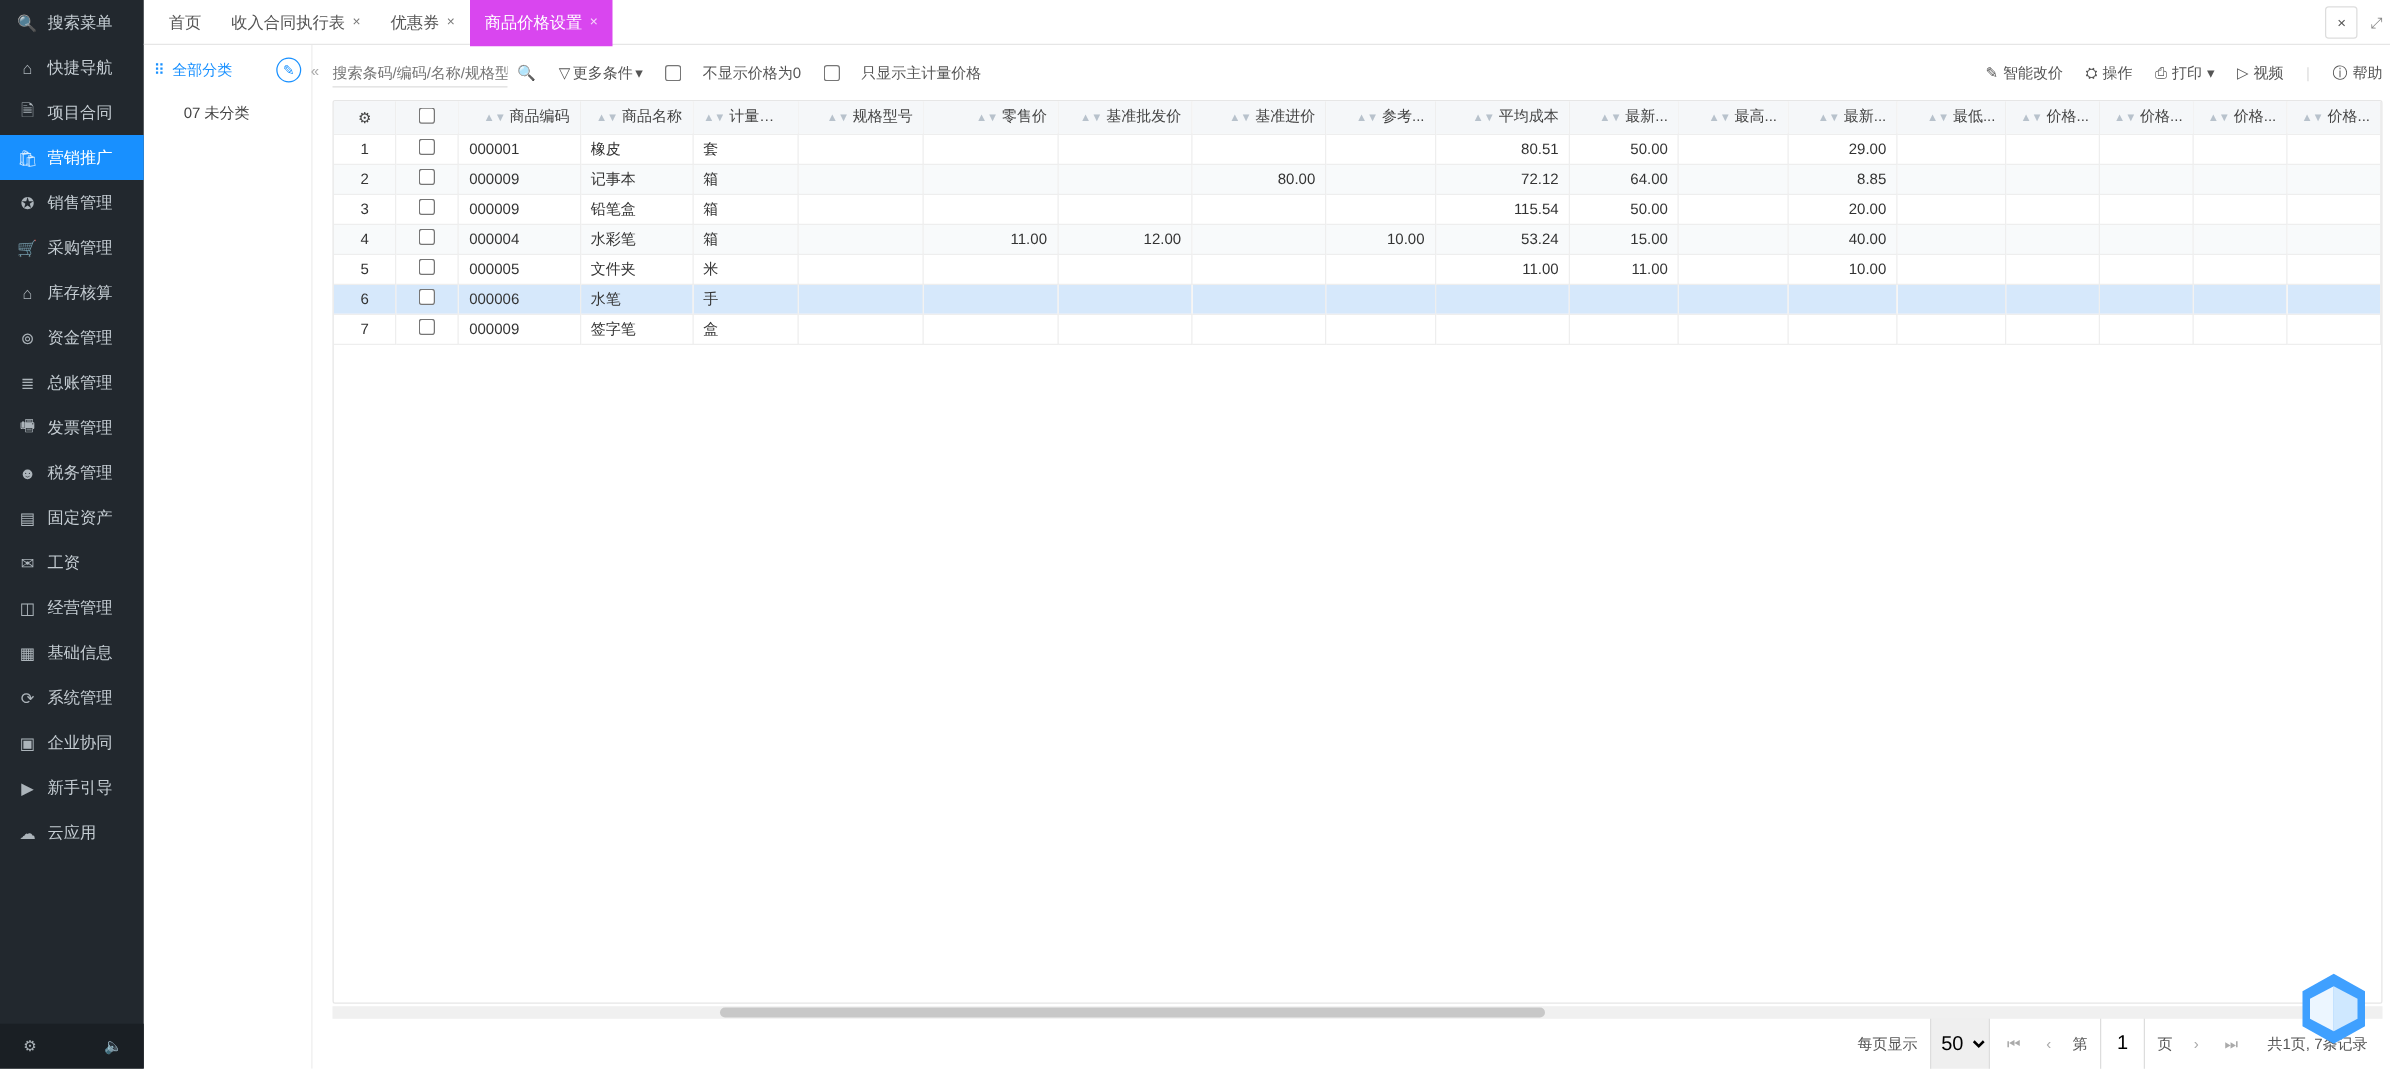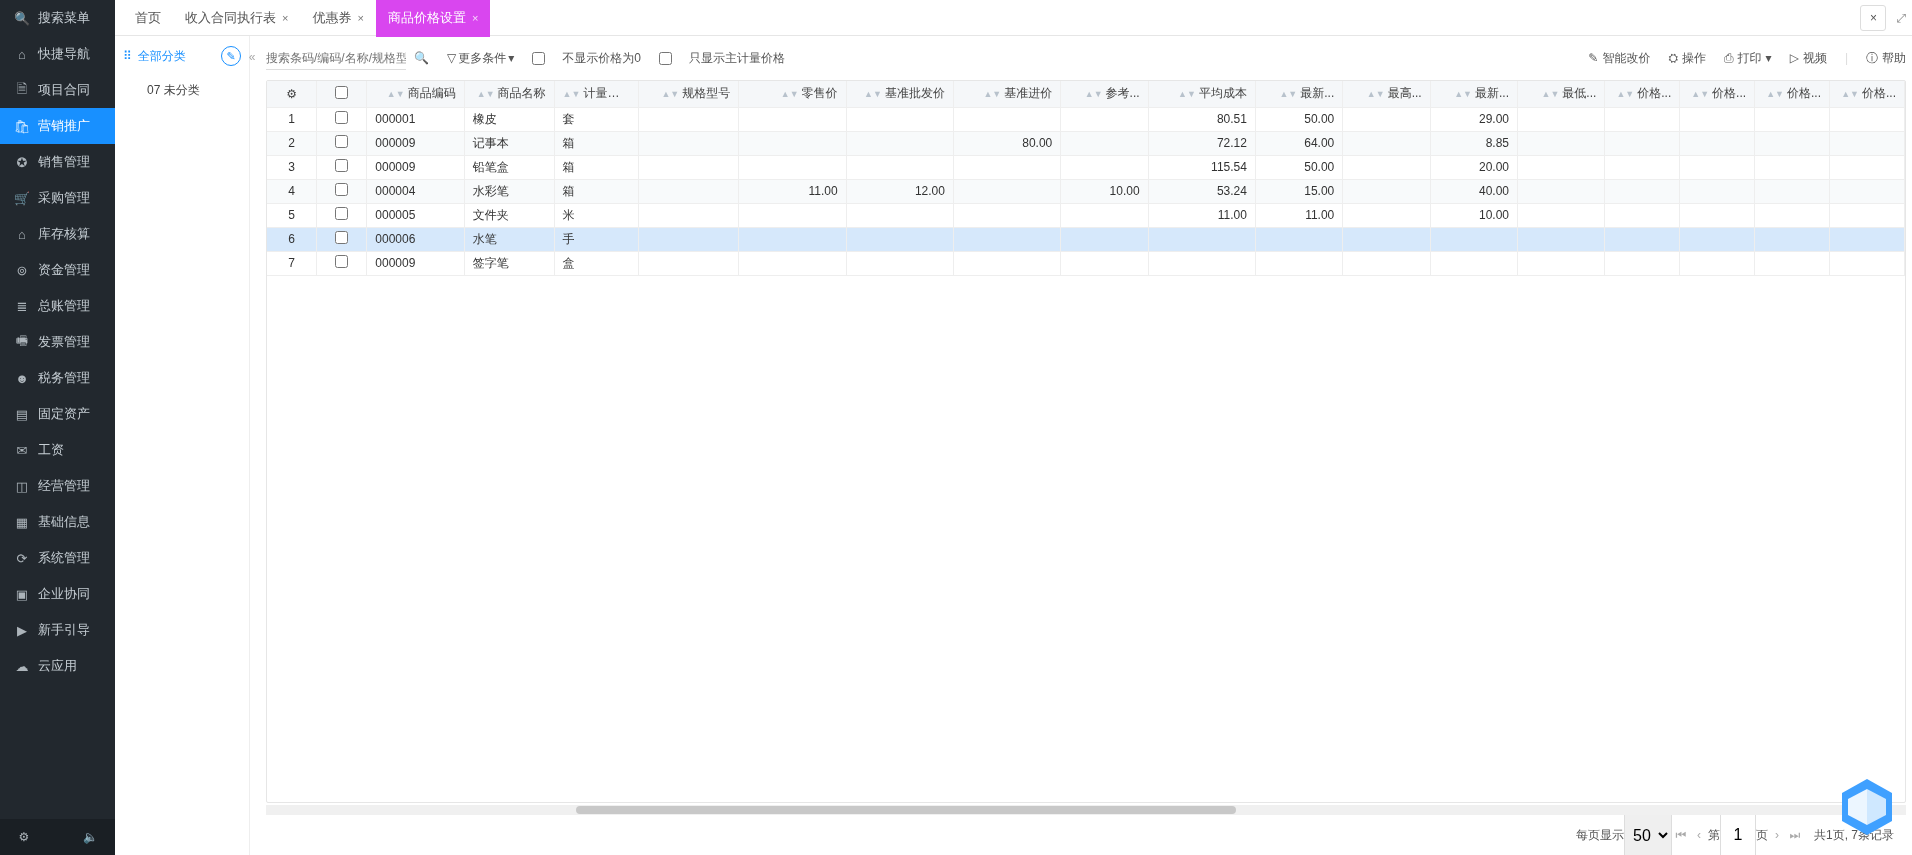--- a/index.html
+++ b/index.html
@@ -39,21 +39,21 @@
 table{border-collapse:collapse;width:100%;font-size:12px;table-layout:fixed}
 th,td{border-right:1px solid #eee;border-bottom:1px solid #eee;padding:0 8px;height:24px;white-space:nowrap;overflow:hidden;text-overflow:ellipsis}
 thead th{background:#f5f7f9;color:#444;font-weight:500;position:sticky;top:0;text-align:right;height:26px}
 .sort{color:#b8c2cc;font-size:9px;margin-right:3px}
 tbody tr:nth-child(even){background:#f8fafb}
 tbody tr.highlight{background:#d6e8fb}
 .num{text-align:right}
 .ctr{text-align:center}
 .hscroll{height:10px;background:#f0f0f0;position:relative;margin-top:2px}
 .hscroll .thumb{position:absolute;left:310px;width:660px;height:8px;top:1px;background:#c8c8c8;border-radius:4px}
-.pager{display:flex;align-items:center;justify-content:flex-end;height:40px;padding:0 12px;color:#555;font-size:12px}
+.pager{display:flex;align-items:center;justify-content:flex-end;gap:10px;height:40px;padding:0 12px;color:#555;font-size:12px}
 .pager select,.pager input{border:1px solid #ddd;border-radius:2px;padding:19px 4px;font-size:16px}
 .pager input{width:36px;text-align:center}
 .pg-btn{width:18px;height:18px;display:flex;align-items:center;justify-content:center;color:#aaa;cursor:pointer}
 .fab{position:absolute;right:18px;bottom:18px;width:54px;height:60px;cursor:pointer}
 .col-idx{width:40px}.col-chk{width:40px}.col-code{width:78px}.col-name{width:72px}.col-unit{width:68px}.col-spec{width:80px}.col-price{width:86px}.col-cost{width:70px}.col-tail{width:60px}
 </style>
 </head>
 <body>
 
 <div class="app">

